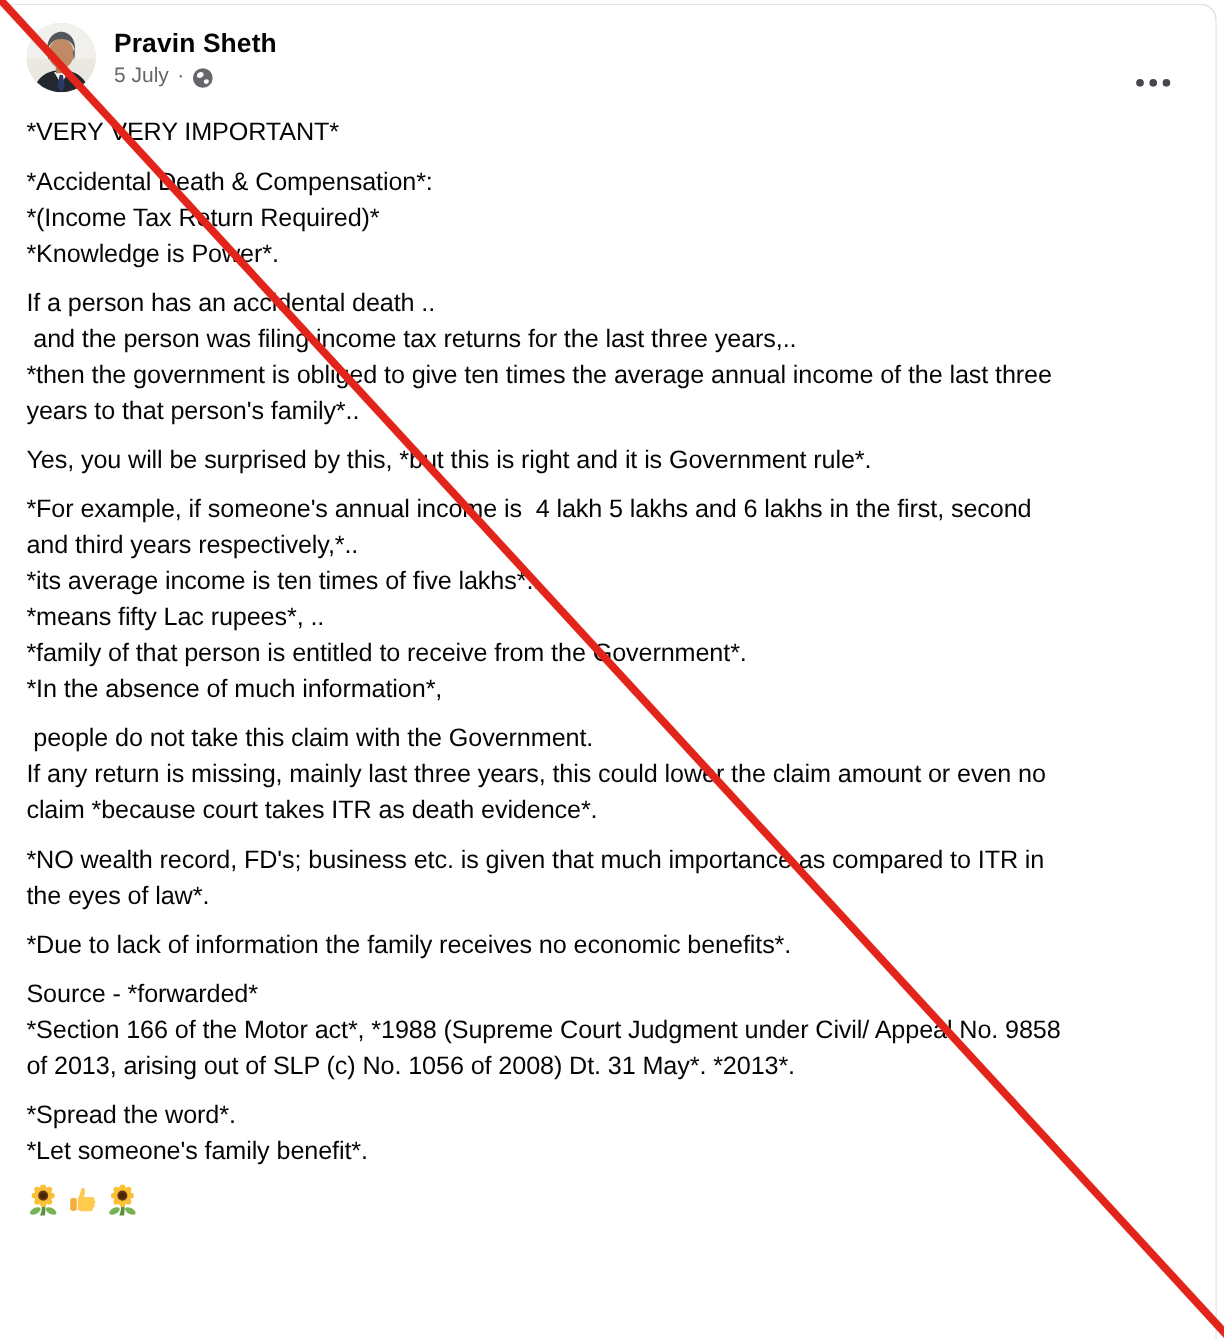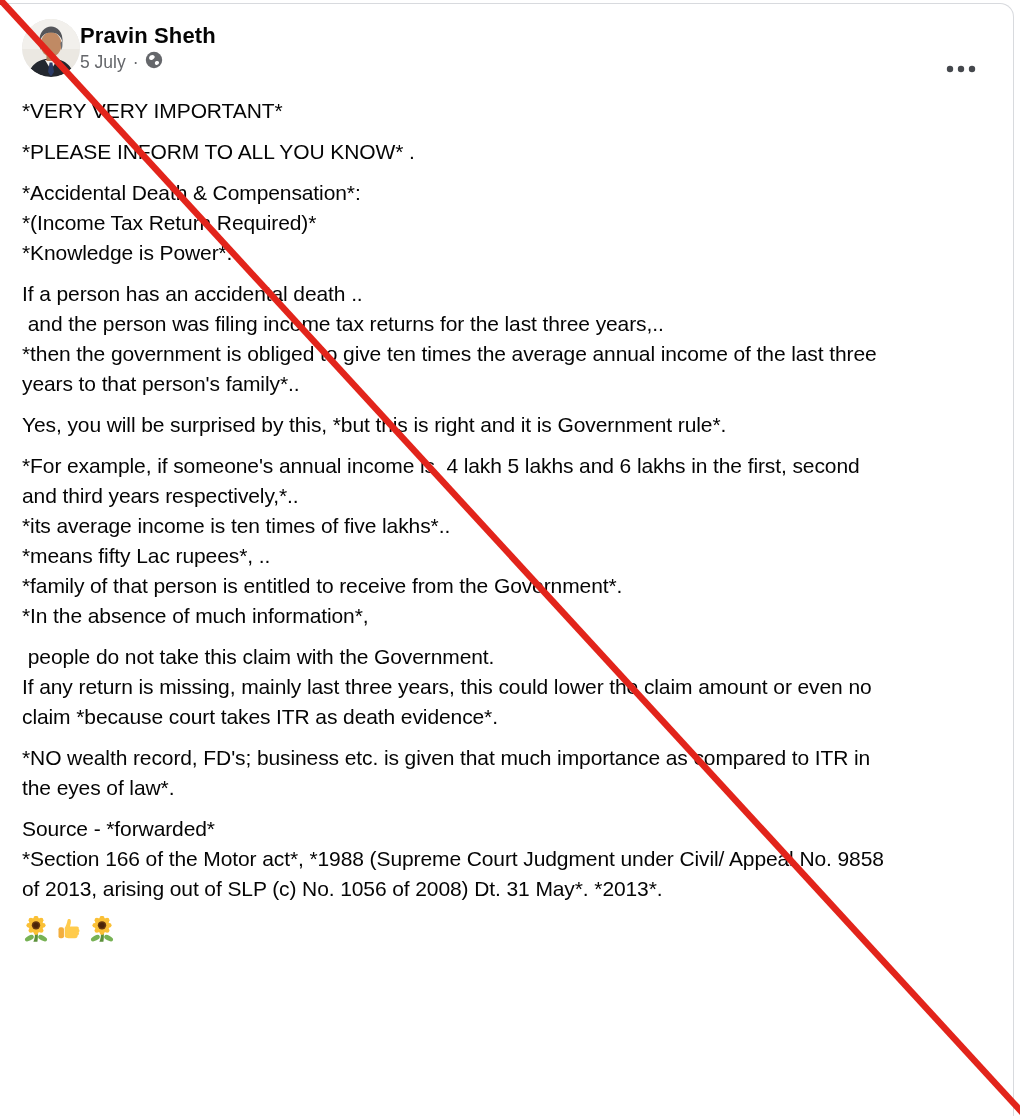--- a/index.html
+++ b/index.html
@@ -20,27 +20,27 @@
     position:relative;
     display:flex;
     margin:15px 0 0 22px;
   }
   .avatar{
     width:58px;height:58px;border-radius:50%;
     flex:0 0 58px;
     overflow:hidden;
     box-shadow:0 0 0 1px rgba(0,0,0,.08) inset;
   }
-  .header-text{margin-left:0;margin-top:3px;}
+  .header-text{margin-left:15px;margin-top:3px;}
   .author-name{
     font-size:22px;font-weight:700;color:#050505;line-height:27px;
     letter-spacing:.1px;
   }
   .sub-line{
-    display:flex;align-items:flex-start;
+    display:flex;align-items:flex-end;
     font-size:17.5px;color:#65676b;line-height:24px;margin-top:1px;
   }
   .sub-line .dot-sep{margin:0 6px 0 7px;}
   .globe{width:18px;height:18px;margin-top:1px;}
   .more-btn{
     position:absolute;top:40px;right:34px;
     width:36px;height:20px;display:flex;align-items:center;justify-content:center;
     background:transparent;border:none;cursor:pointer;padding:0;
   }
   .post-body{
@@ -133,43 +133,45 @@
       <svg width="32" height="8" viewBox="0 0 32 8">
         <circle cx="5" cy="4" r="3.2" fill="#45484d"></circle>
         <circle cx="16" cy="4" r="3.2" fill="#45484d"></circle>
         <circle cx="27" cy="4" r="3.2" fill="#45484d"></circle>
       </svg>
     </button>
   </div>
 
   <div class="post-body">
       <p class="para">*VERY VERY IMPORTANT*</p>
-      <p class="para">*PLEASE INFORM TO ALL YOU KNOW* .</p>
       <p class="para">*Accidental Death &amp; Compensation*:
 *(Income Tax Return Required)*
 *Knowledge is Power*.</p>
       <p class="para">If a person has an accidental death ..
  and the person was filing income tax returns for the last three years,..
 *then the government is obliged to give ten times the average annual income of the last three
 years to that person's family*..</p>
       <p class="para">Yes, you will be surprised by this, *but this is right and it is Government rule*.</p>
       <p class="para">*For example, if someone's annual income is  4 lakh 5 lakhs and 6 lakhs in the first, second
 and third years respectively,*..
 *its average income is ten times of five lakhs*..
 *means fifty Lac rupees*, ..
 *family of that person is entitled to receive from the Government*.
 *In the absence of much information*,</p>
       <p class="para"> people do not take this claim with the Government.
 If any return is missing, mainly last three years, this could lower the claim amount or even no
 claim *because court takes ITR as death evidence*.</p>
       <p class="para">*NO wealth record, FD's; business etc. is given that much importance as compared to ITR in
 the eyes of law*.</p>
+      <p class="para">*Due to lack of information the family receives no economic benefits*.</p>
       <p class="para">Source - *forwarded*
 *Section 166 of the Motor act*, *1988 (Supreme Court Judgment under Civil/ Appeal No. 9858
 of 2013, arising out of SLP (c) No. 1056 of 2008) Dt. 31 May*. *2013*.</p>
+      <p class="para">*Spread the word*.
+*Let someone's family benefit*.</p>
     </div>
 
   <div class="emoji-row">
       <svg class="emoji" viewBox="0 0 36 36">
         <use href="#sunflower-emoji"></use>
       </svg>
       <svg class="emoji" viewBox="0 0 36 36">
         <use href="#thumbs-up-emoji"></use>
       </svg>
       <svg class="emoji" viewBox="0 0 36 36">

